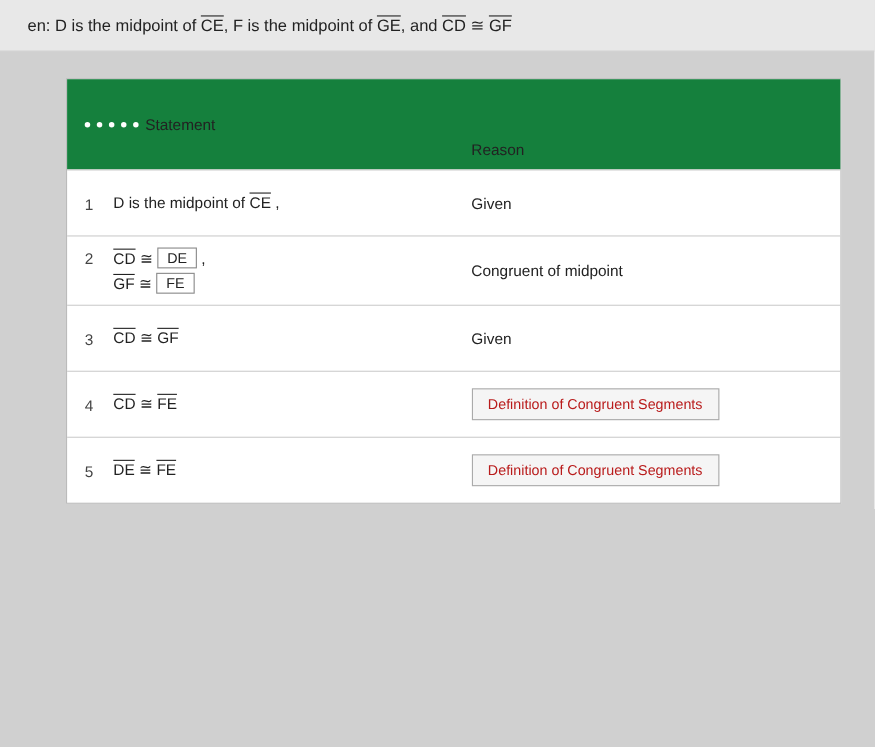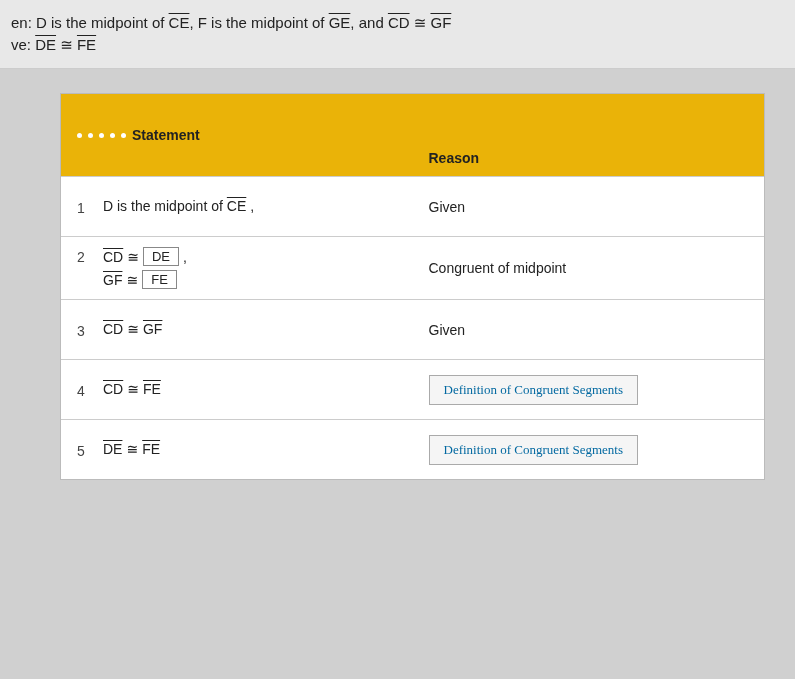--- a/index.html
+++ b/index.html
@@ -6,21 +6,21 @@
     body {
       font-family: Arial, sans-serif;
       background: #d0d0d0;
       width: 795px;
       min-height: 679px;
       overflow: hidden;
     }
 
     .top-section {
       background: #e8e8e8;
-      padding: 14px 18px 10px 11px;
+      padding: 14px 18px 10px 25px;
       border-bottom: 1px solid #ccc;
     }
 
     .given-line, .prove-line {
       font-size: 15px;
       color: #222;
       margin-bottom: 4px;
     }
 
     .overline {
@@ -28,23 +28,23 @@
     }
 
     .table-container {
       margin: 24px 30px 0 60px;
       background: #fff;
       border: 1px solid #bbb;
     }
 
     .table-header {
       display: flex;
-      background: #eab308;
+      background: #15803d;
       color: white;
-      font-weight: bold;
+      font-weight: normal;
       font-size: 14px;
     }
 
     .table-header .col-statement {
       flex: 1;
       padding: 10px 16px;
     }
 
     .table-header .col-reason {
       flex: 1;
@@ -108,43 +108,39 @@
       color: #222;
       background: #fff;
       display: inline-block;
     }
 
     .reason-button {
       border: 1px solid #aaa;
       padding: 6px 14px;
       background: #f5f5f5;
       font-size: 13px;
-      color: #0369a1;
+      color: #b91c1c;
       cursor: pointer;
-      font-family: Liberation Serif, serif;
     }
 
     .dot {
       width: 5px;
       height: 5px;
       border-radius: 50%;
       background: white;
       display: inline-block;
     }
   </style>
 </head>
 <body>
 
 <div class="top-section">
   <div class="given-line">
     <span>en: D is the midpoint of <span class="overline">CE</span>, F is the midpoint of <span class="overline">GE</span>, and <span class="overline">CD</span> ≅ <span class="overline">GF</span></span>
   </div>
-  <div class="prove-line">
-    <span>ve: <span class="overline">DE</span> ≅ <span class="overline">FE</span></span>
-  </div>
 </div>
 
 <div class="table-container">
   <div class="table-header">
     <div class="col-statement" style="display:flex;align-items:center;gap:6px;">
       <span class="dot"></span>
       <span class="dot"></span>
       <span class="dot"></span>
       <span class="dot"></span>
       <span class="dot"></span>

